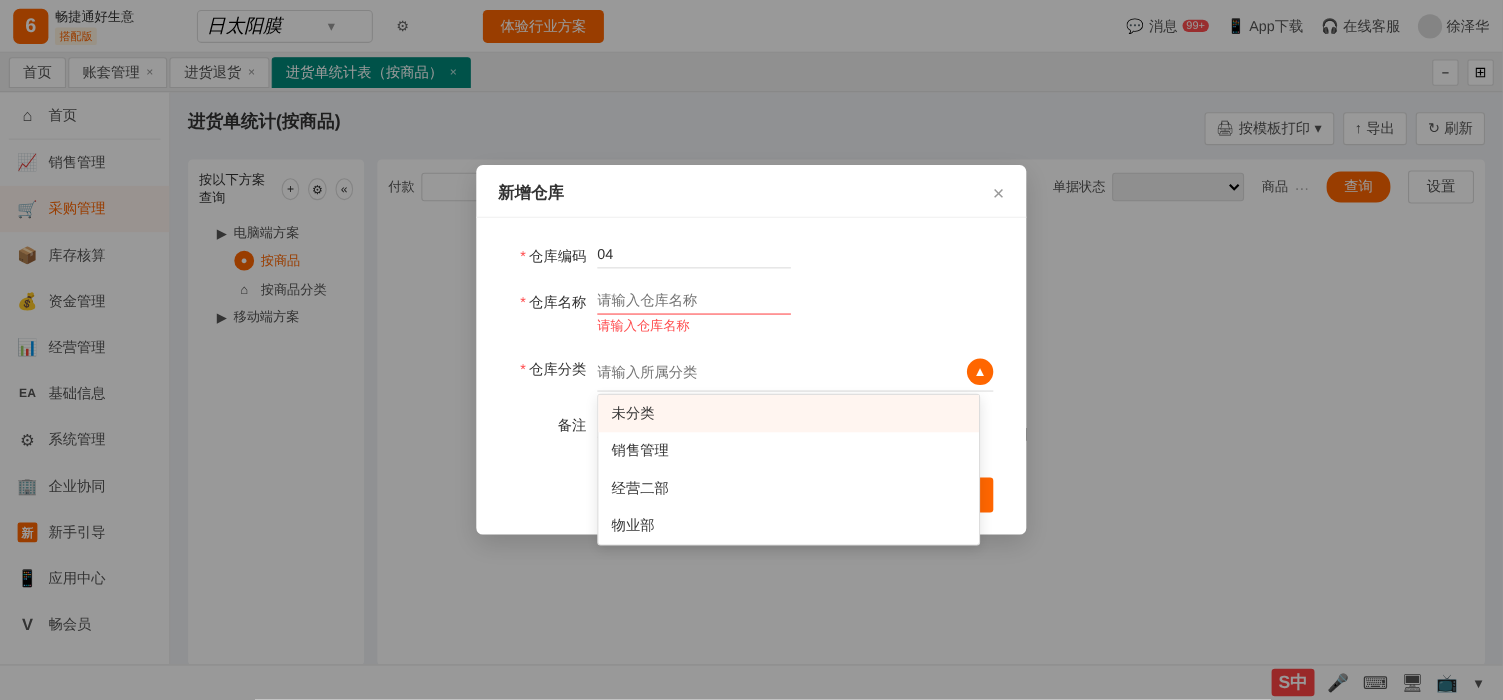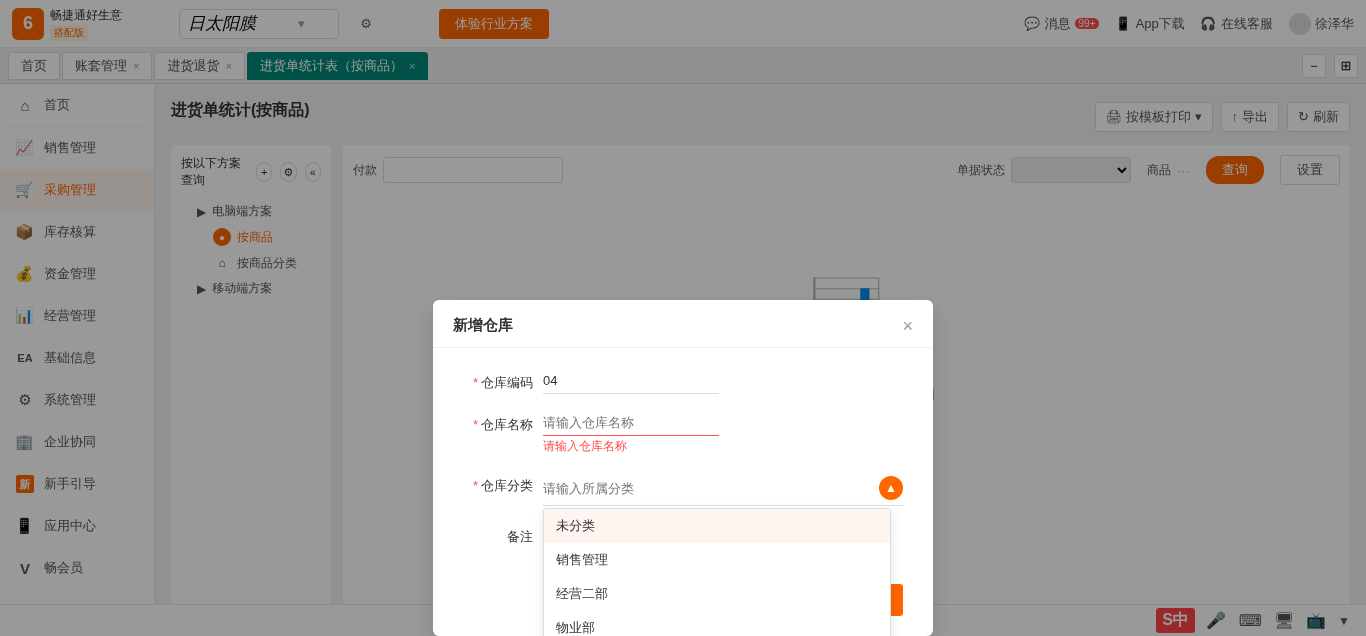--- a/index.html
+++ b/index.html
@@ -147,21 +147,21 @@
       font-size: 12px; height: 26px; min-width: 120px;
     }
 
     
     .empty-state { text-align: center; padding: 30px; color: #aaa; }
 
     
     .overlay {
       position: fixed; top: 0; left: 0; right: 0; bottom: 0;
       background: rgba(0,0,0,0.4); z-index: 100;
-      display: flex; align-items: flex-end; justify-content: center;
+      display: flex; align-items: center; justify-content: center;
     }
 
     
     .modal {
       background: #fff; border-radius: 6px;
       width: 500px;
       box-shadow: 0 8px 24px rgba(0,0,0,0.15);
       position: relative;
       padding-bottom: 20px;
     }

